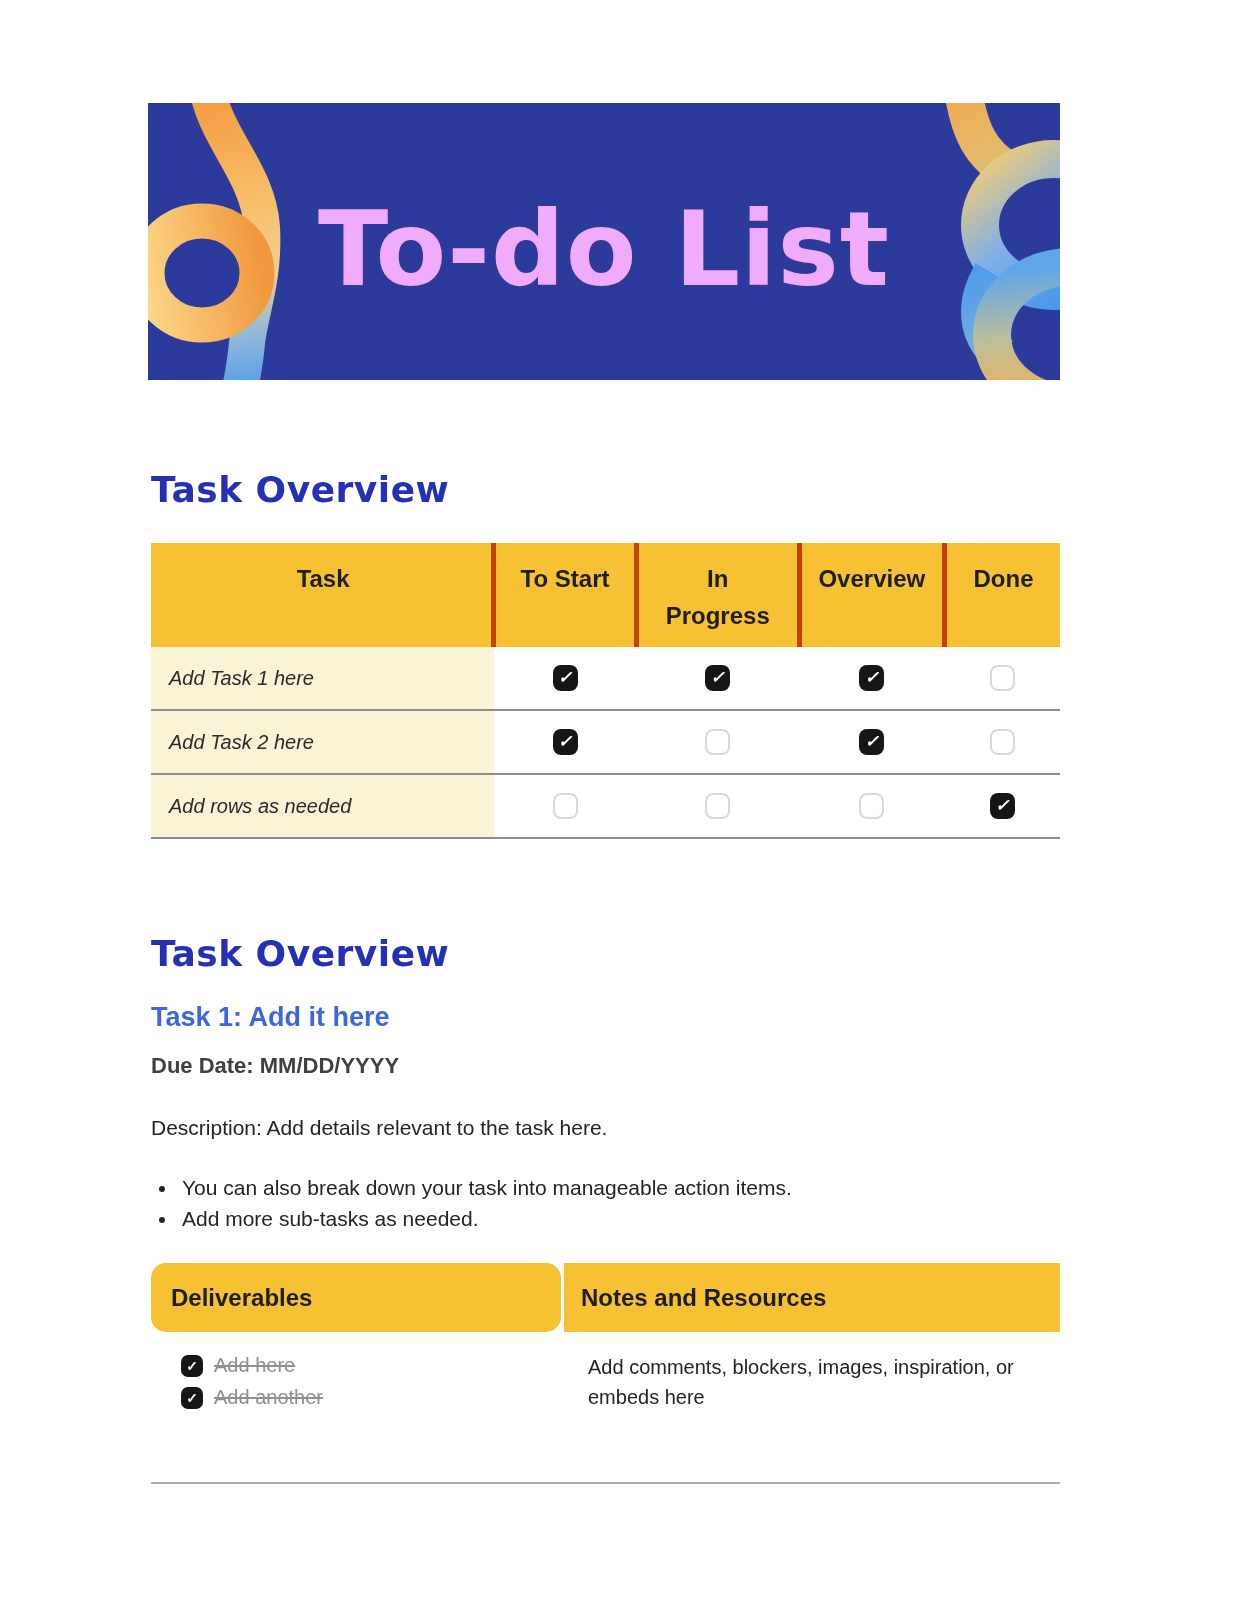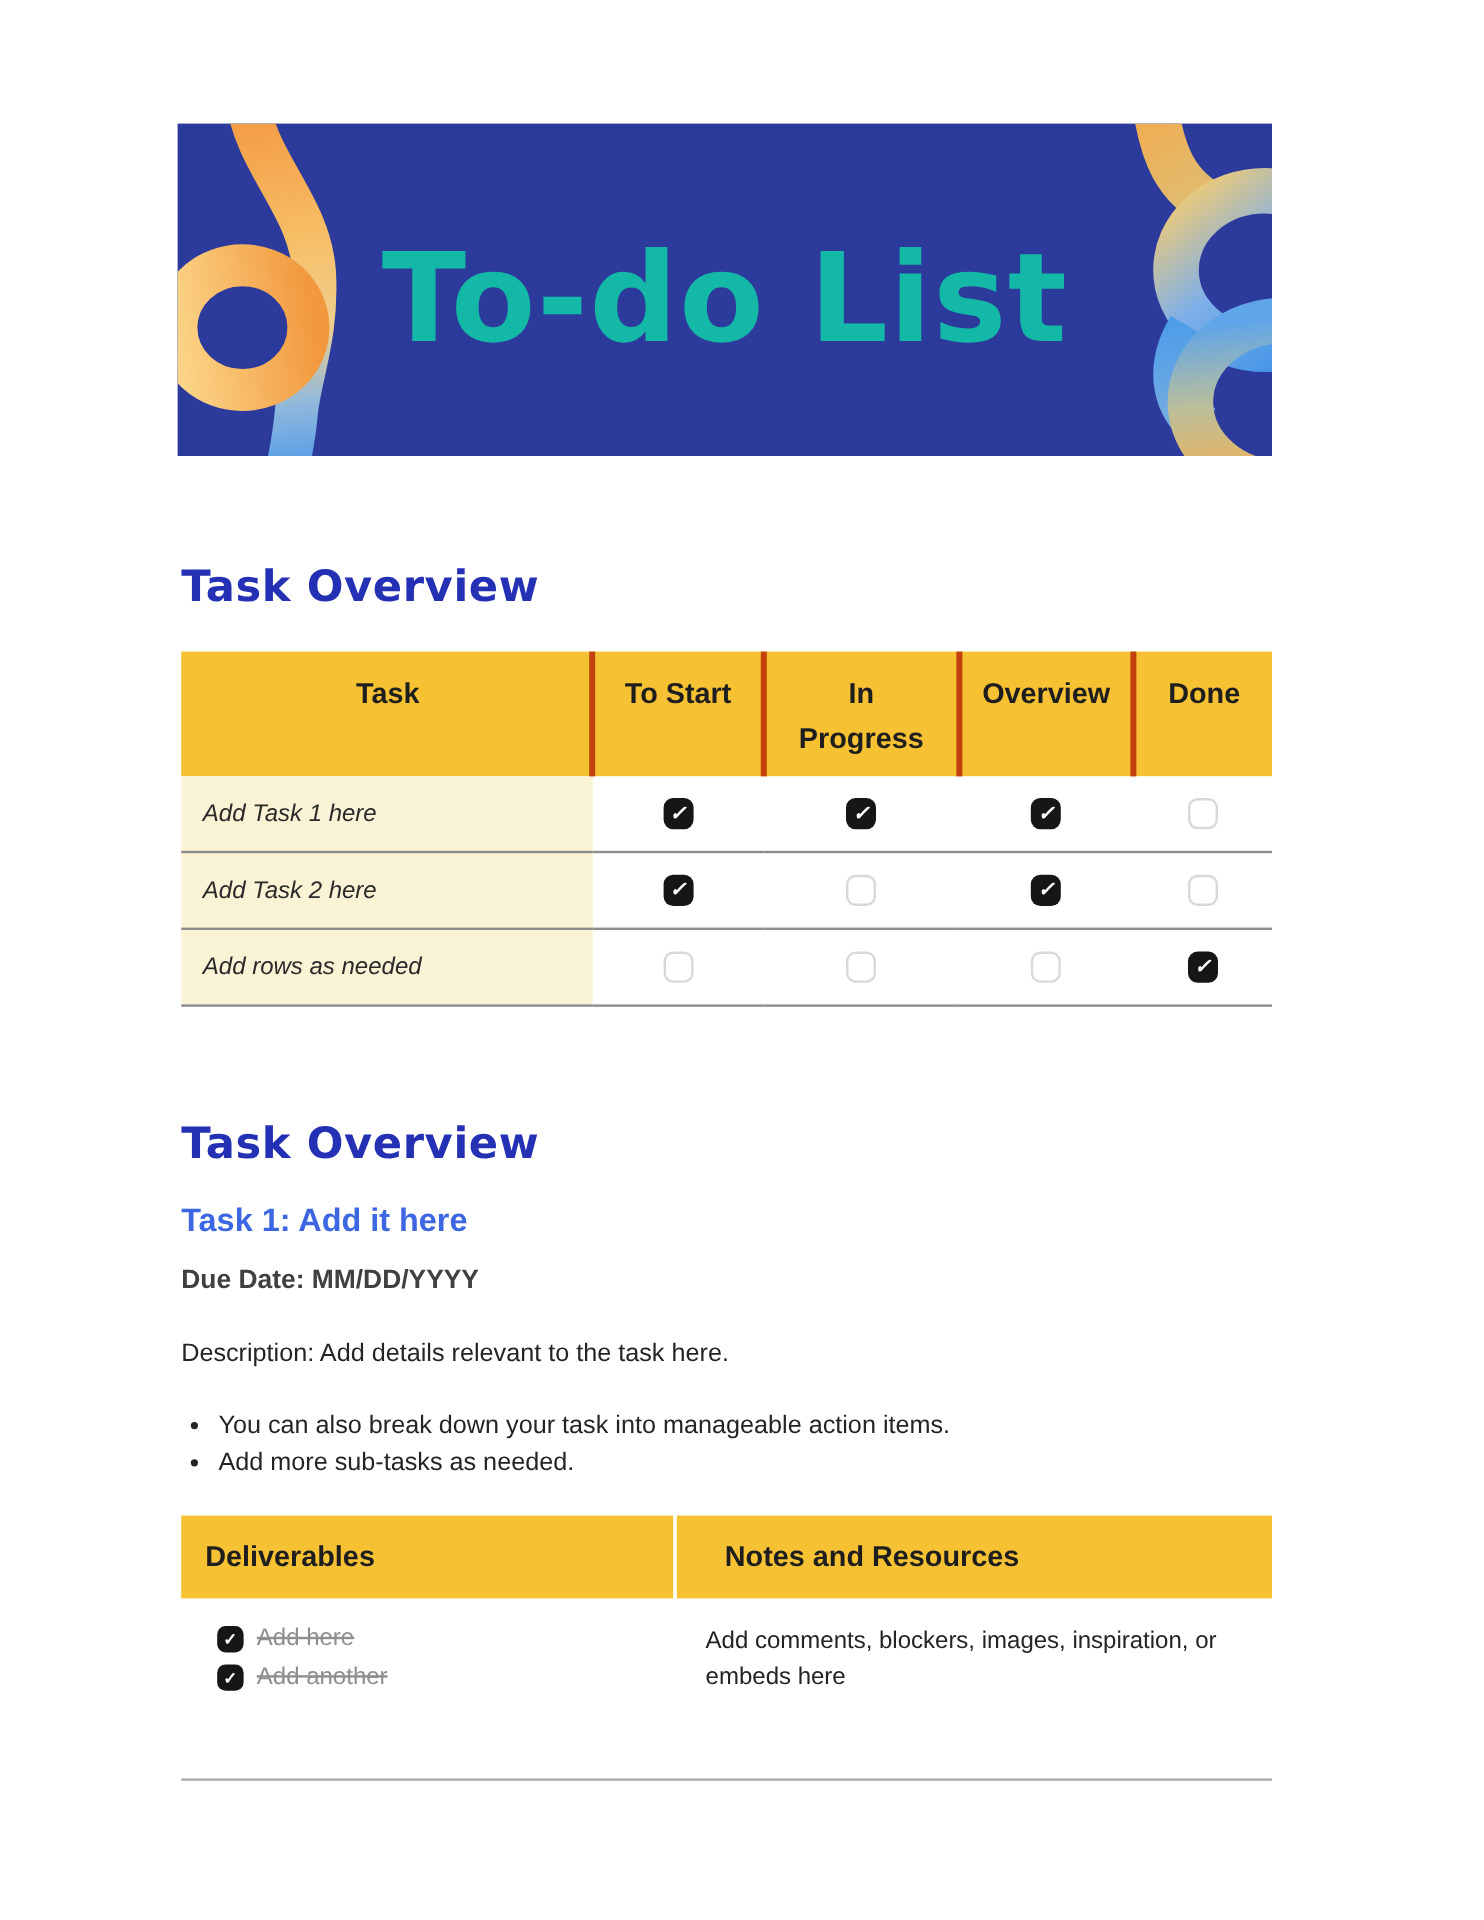--- a/index.html
+++ b/index.html
@@ -24,21 +24,21 @@
   .banner svg { position: absolute; left: 0; top: 0; }
   .banner-title {
     position: absolute;
     left: 0; top: 0; width: 100%; height: 100%;
     display: flex; align-items: center; justify-content: center;
     padding-top: 14px;
     font-family: "DejaVu Sans", sans-serif;
     font-weight: 700;
     font-size: 103px;
     letter-spacing: 1px;
-    color: #14b8a6;
+    color: #f0abfc;
   }
 
   
   .h-section {
     position: absolute;
     left: 151px;
     font-family: "DejaVu Sans", sans-serif;
     font-weight: 700;
     font-size: 36px;
     line-height: 1.0;
@@ -144,22 +144,22 @@
   .t2-head { display: flex; }
   .t2-cell {
     background: #f6c233;
     height: 69px;
     display: flex; align-items: center;
     font-size: 24px;
     font-weight: 700;
     color: #1e1e1e;
     padding-left: 20px;
   }
-  .t2-cell.c0 { width: 410px; }
-  .t2-cell.c1 { flex: 1; margin-left: 3px; padding-left: 40px; }
+  .t2-cell.c0 { width: 410px; border-radius: 15px; }
+  .t2-cell.c1 { flex: 1; margin-left: 3px; padding-left: 17px; }
   .t2-body { display: flex; }
   .t2-col0 { width: 410px; padding: 22px 0 0 30px; }
   .t2-col1 { flex: 1; padding: 20px 0 0 27px; }
   .chk-item { display: flex; align-items: center; margin-bottom: 9px; }
   .chk-item .cb2 {
     width: 22px; height: 22px;
     border-radius: 7px;
     background: #161616;
     color: #ffffff;
     font-size: 14px;

